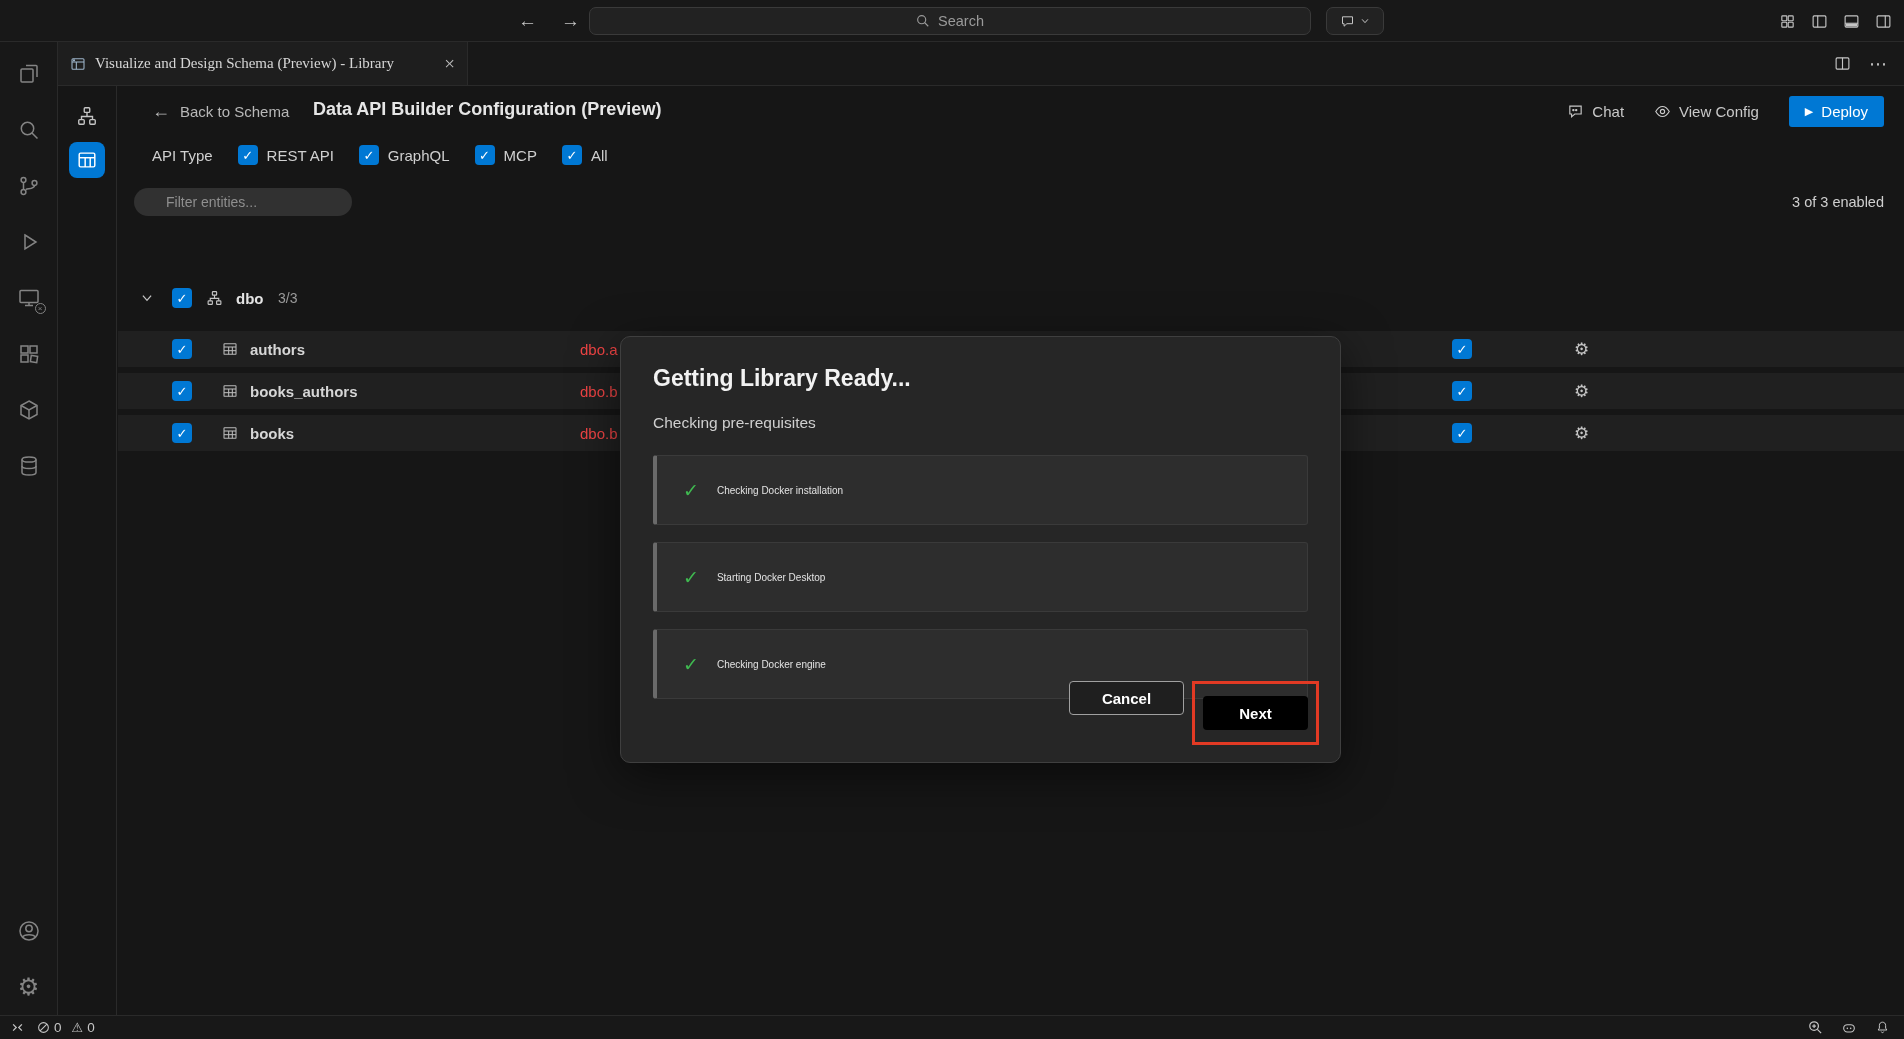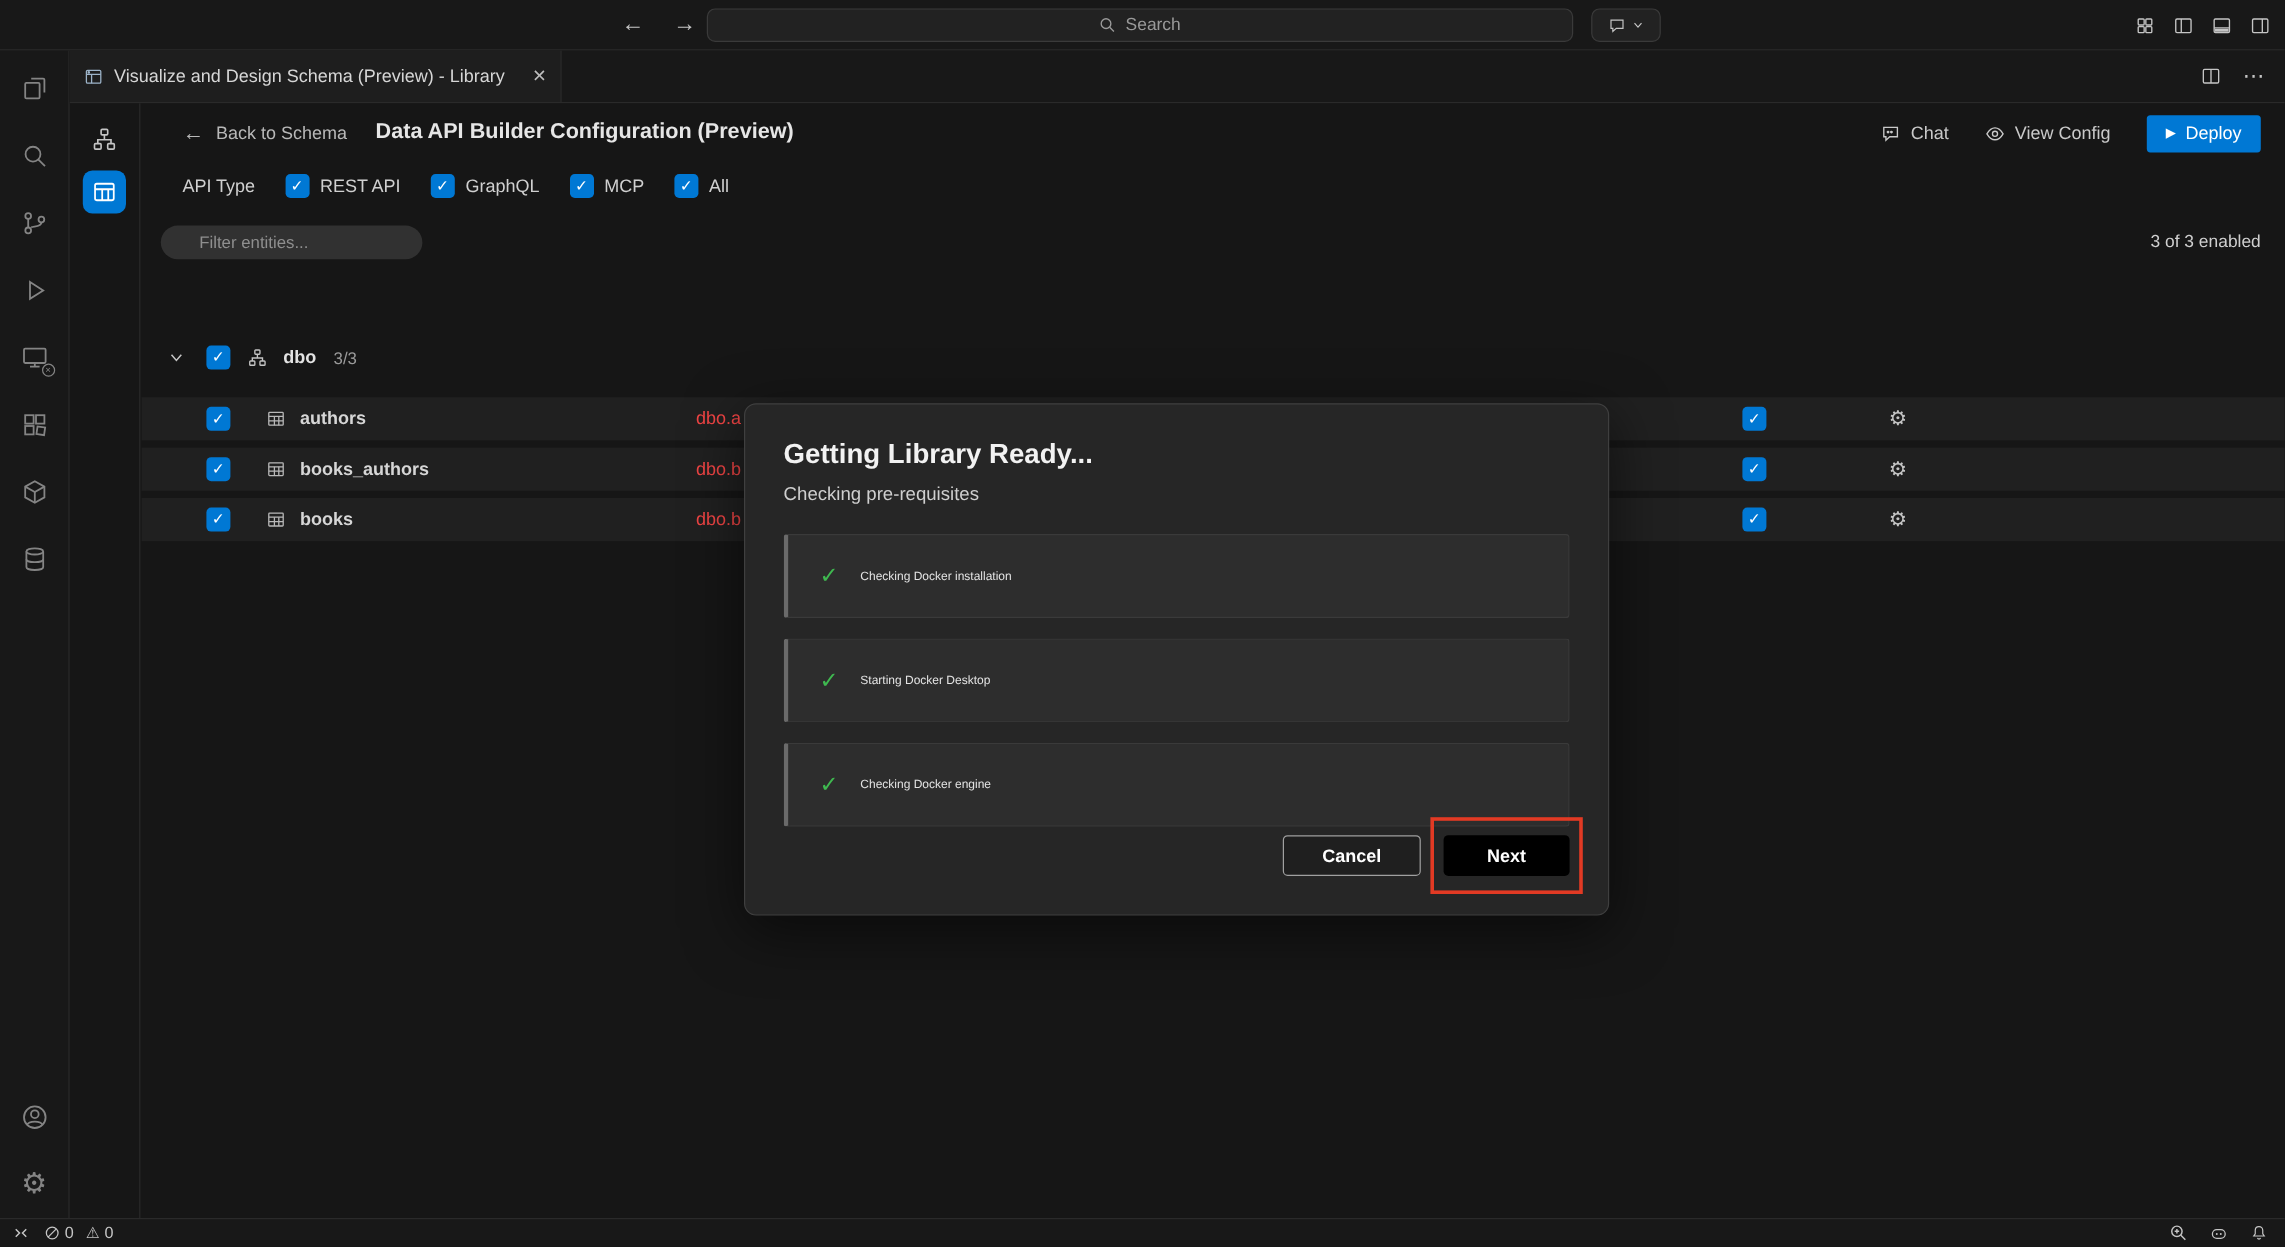--- a/index.html
+++ b/index.html
@@ -21,21 +21,21 @@
   .tb-right { position:absolute; right:12px; top:0; height:42px; display:flex; align-items:center; gap:15px; color:#c5c5c5; }
 
   
   .activitybar { position:absolute; left:0; top:42px; bottom:24px; width:58px; background:#181818; border-right:1px solid #2a2a2a; display:flex; flex-direction:column; align-items:center; padding-top:4px; z-index:4; }
   .ab-item { width:58px; height:56px; display:flex; align-items:center; justify-content:center; color:#848484; position:relative; }
   .ab-badge { position:absolute; right:12px; bottom:12px; width:11px; height:11px; border-radius:50%; background:#181818; border:1px solid #848484; display:flex; align-items:center; justify-content:center; font-size:8px; color:#848484; line-height:1; }
   .ab-spacer { margin-top:auto; }
   .gear-glyph { font-size:24px; line-height:1; }
 
   
-  .tabbar { position:absolute; left:58px; top:42px; right:0; height:44px; background:#181818; border-bottom:1px solid #2a2a2a; display:flex; align-items:stretch; z-index:4; }
+  .tabbar { position:absolute; left:58px; top:42px; right:0; height:44px; background:#181818; border-bottom:1px solid #2a2a2a; display:flex; align-items:stretch; z-index:4;font-family:Liberation Serif, serif; }
   .tab { width:410px; background:#1e1e1e; border-right:1px solid #2a2a2a; display:flex; align-items:center; gap:9px; padding:0 12px; color:#d6d6d6; font-size:15px; }
   .tab-close { margin-left:auto; font-size:19px; color:#bdbdbd; line-height:1; }
   .tab-actions { margin-left:auto; display:flex; align-items:center; gap:18px; padding-right:16px; color:#c5c5c5; }
   .tab-actions .dots { font-size:18px; letter-spacing:1px; }
 
   
   .webview { position:absolute; left:58px; top:86px; right:0; bottom:24px; background:#161616; }
   .rail { position:absolute; left:0; top:0; bottom:0; width:59px; border-right:1px solid #2a2a2a; display:flex; flex-direction:column; align-items:center; padding-top:12px; gap:8px; }
   .rail-btn { width:36px; height:36px; border-radius:8px; display:flex; align-items:center; justify-content:center; color:#c5c5c5; }
   .rail-btn.active { background:#0078d4; color:#ffffff; }
@@ -83,26 +83,26 @@
   .e-cb { left:54px; }
   .e-icon { left:104px; color:#b9b9b9; }
   .e-name { left:132px; color:#d6d6d6; font-weight:600; }
   .e-source { left:462px; color:#ef4444; }
   .e-del { left:1334px; }
   .e-gear { left:1456px; color:#c5c5c5; font-size:17px; line-height:1; }
 
   
   .modal { position:absolute; left:620px; top:336px; width:721px; height:427px; background:#262626; border:1px solid #3f3f3f; border-radius:10px; box-shadow:0 12px 48px rgba(0,0,0,.55); z-index:10; padding:28px 32px; }
   .modal-title { font-size:23px; font-weight:700; color:#f2f2f2; }
-  .modal-sub { margin-top:12px; font-size:15.5px; color:#cfcfcf; }
+  .modal-sub { margin-top:22px; font-size:15.5px; color:#cfcfcf; }
   .steps { margin-top:23px; display:flex; flex-direction:column; gap:17px; }
   .step { height:70px; background:#2d2d2d; border:1px solid #3a3a3a; border-left:4px solid #6a6a6a; border-radius:3px; display:flex; align-items:center; gap:18px; padding-left:26px; }
   .step-check { color:#3fb950; font-size:19px; font-weight:bold; }
   .step-label { color:#e3e3e3; font-size:10px; }
-  .modal-footer { position:absolute; right:21px; bottom:17px; display:flex; align-items:center; gap:8px; }
+  .modal-footer { position:absolute; right:21px; bottom:17px; display:flex; gap:8px; }
   .btn-cancel { width:115px; height:34px; background:#1f1f1f; border:1px solid #a0a0a0; border-radius:4px; color:#ffffff; font-size:15px; font-weight:600; font-family:inherit; }
   .next-highlight { border:3px solid #e23a24; padding:12px 8px; }
   .btn-next { width:105px; height:34px; background:#000000; border:none; border-radius:4px; color:#ffffff; font-size:15px; font-weight:600; font-family:inherit; display:block; }
 
   
   .statusbar { position:absolute; left:0; right:0; bottom:0; height:24px; background:#181818; border-top:1px solid #2a2a2a; display:flex; align-items:center; padding:0 14px 0 10px; color:#c5c5c5; font-size:13.5px; z-index:5; }
   .sb-left { display:flex; align-items:center; gap:12px; }
   .sb-problems { display:flex; align-items:center; gap:10px; }
   .sb-problems .grp { display:flex; align-items:center; gap:4px; }
   .sb-right { margin-left:auto; display:flex; align-items:center; gap:18px; }

